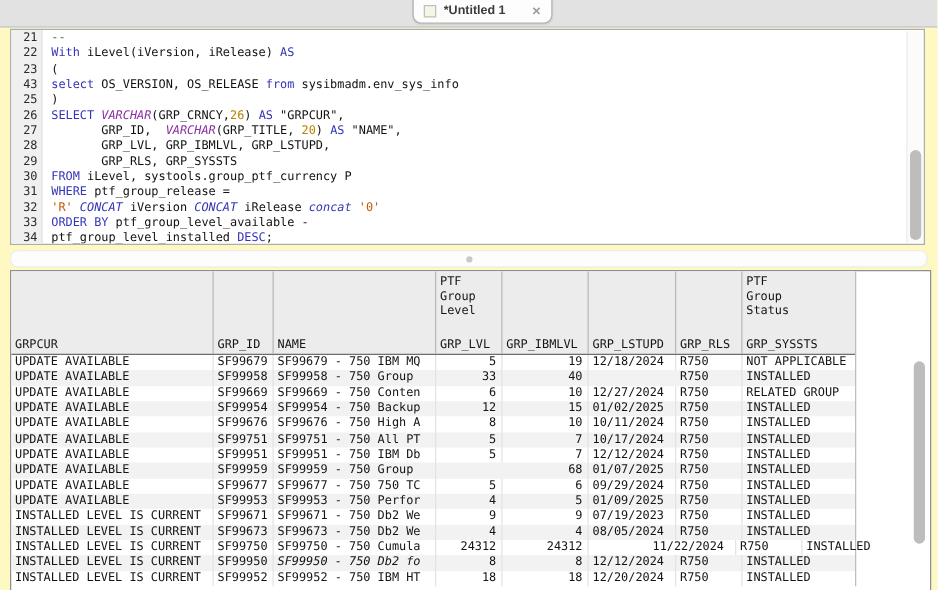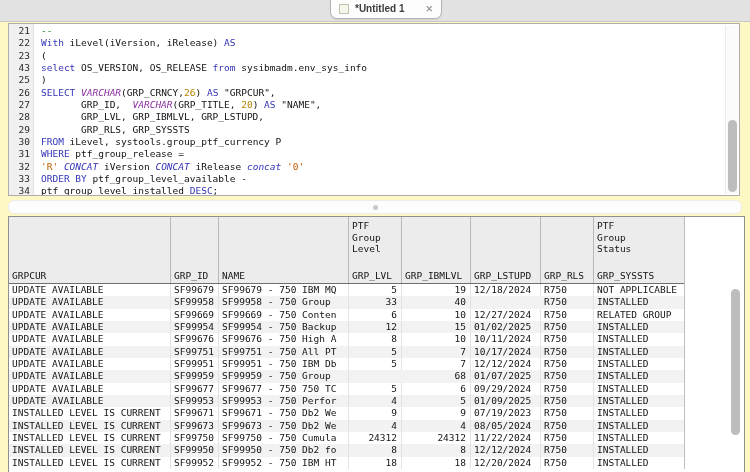--- a/index.html
+++ b/index.html
@@ -260,28 +260,28 @@
             <div class="cell" style="width: 70px; flex: 0 0 70px;">08/05/2024</div>
             <div class="cell" style="width: 53px; flex: 0 0 53px;">R750</div>
             <div class="cell" style="width: 90px; flex: 0 0 90px;">INSTALLED</div>
           </div>
           <div class="row">
             <div class="cell" style="width: 162px; flex: 0 0 162px;">INSTALLED LEVEL IS CURRENT</div>
             <div class="cell" style="width: 48px; flex: 0 0 48px;">SF99750</div>
             <div class="cell" style="width: 130px; flex: 0 0 130px;">SF99750 - 750 Cumula</div>
             <div class="cell right" style="width: 53px; flex: 0 0 53px;">24312</div>
             <div class="cell right" style="width: 69px; flex: 0 0 69px;">24312</div>
-            <div class="cell" style="width: 70px; flex: 0 0 70px;">11/22/2024</div>
+            <div class="cell" style="width: 70px; flex: 0 0 70px; margin-left: 48px;">11/22/2024</div>
             <div class="cell" style="width: 53px; flex: 0 0 53px;">R750</div>
             <div class="cell" style="width: 90px; flex: 0 0 90px;">INSTALLED</div>
           </div>
           <div class="row alt">
             <div class="cell" style="width: 162px; flex: 0 0 162px;">INSTALLED LEVEL IS CURRENT</div>
             <div class="cell" style="width: 48px; flex: 0 0 48px;">SF99950</div>
-            <div class="cell" style="width: 130px; flex: 0 0 130px;">SF99950 - 750 Db2 fo</div>
+            <div class="cell" style="width: 130px; flex: 0 0 130px; font-style: italic;">SF99950 - 750 Db2 fo</div>
             <div class="cell right" style="width: 53px; flex: 0 0 53px;">8</div>
             <div class="cell right" style="width: 69px; flex: 0 0 69px;">8</div>
             <div class="cell" style="width: 70px; flex: 0 0 70px;">12/12/2024</div>
             <div class="cell" style="width: 53px; flex: 0 0 53px;">R750</div>
             <div class="cell" style="width: 90px; flex: 0 0 90px;">INSTALLED</div>
           </div>
           <div class="row">
             <div class="cell" style="width: 162px; flex: 0 0 162px;">INSTALLED LEVEL IS CURRENT</div>
             <div class="cell" style="width: 48px; flex: 0 0 48px;">SF99952</div>
             <div class="cell" style="width: 130px; flex: 0 0 130px;">SF99952 - 750 IBM HT</div>

